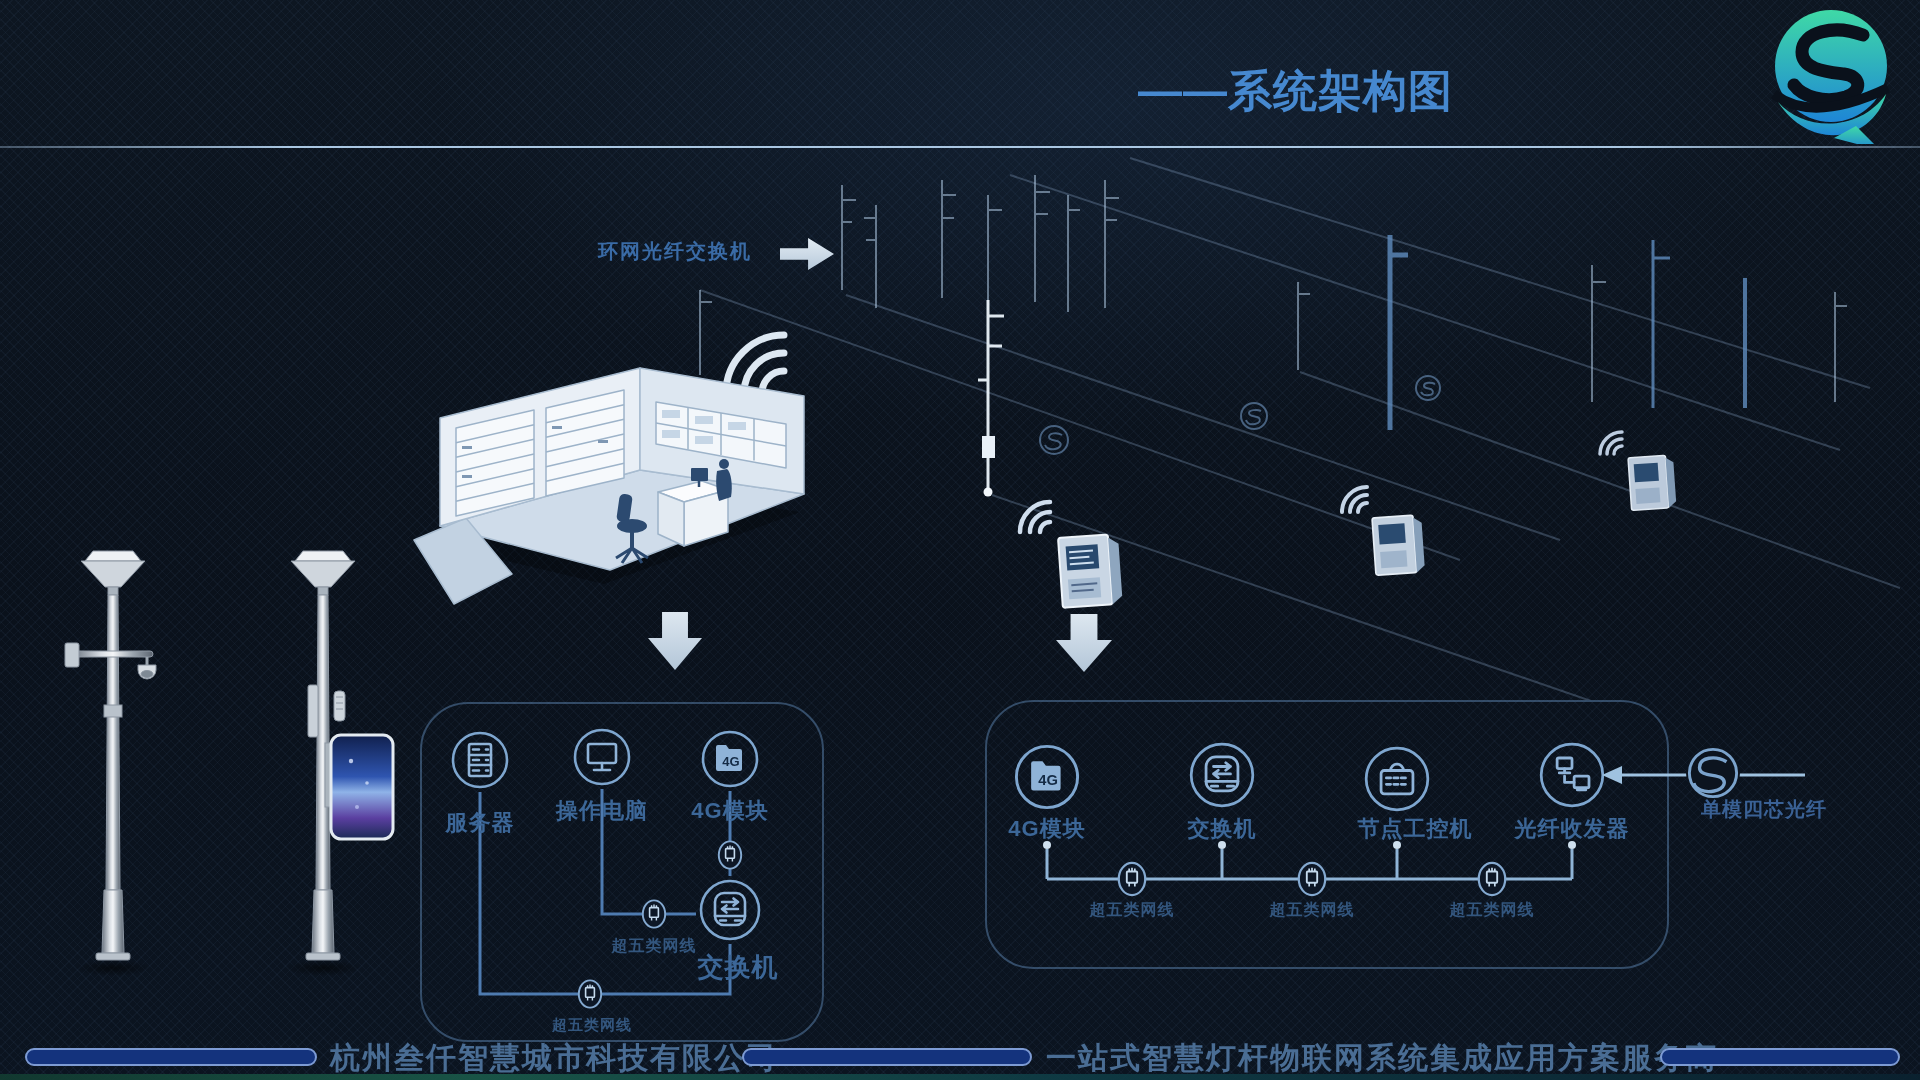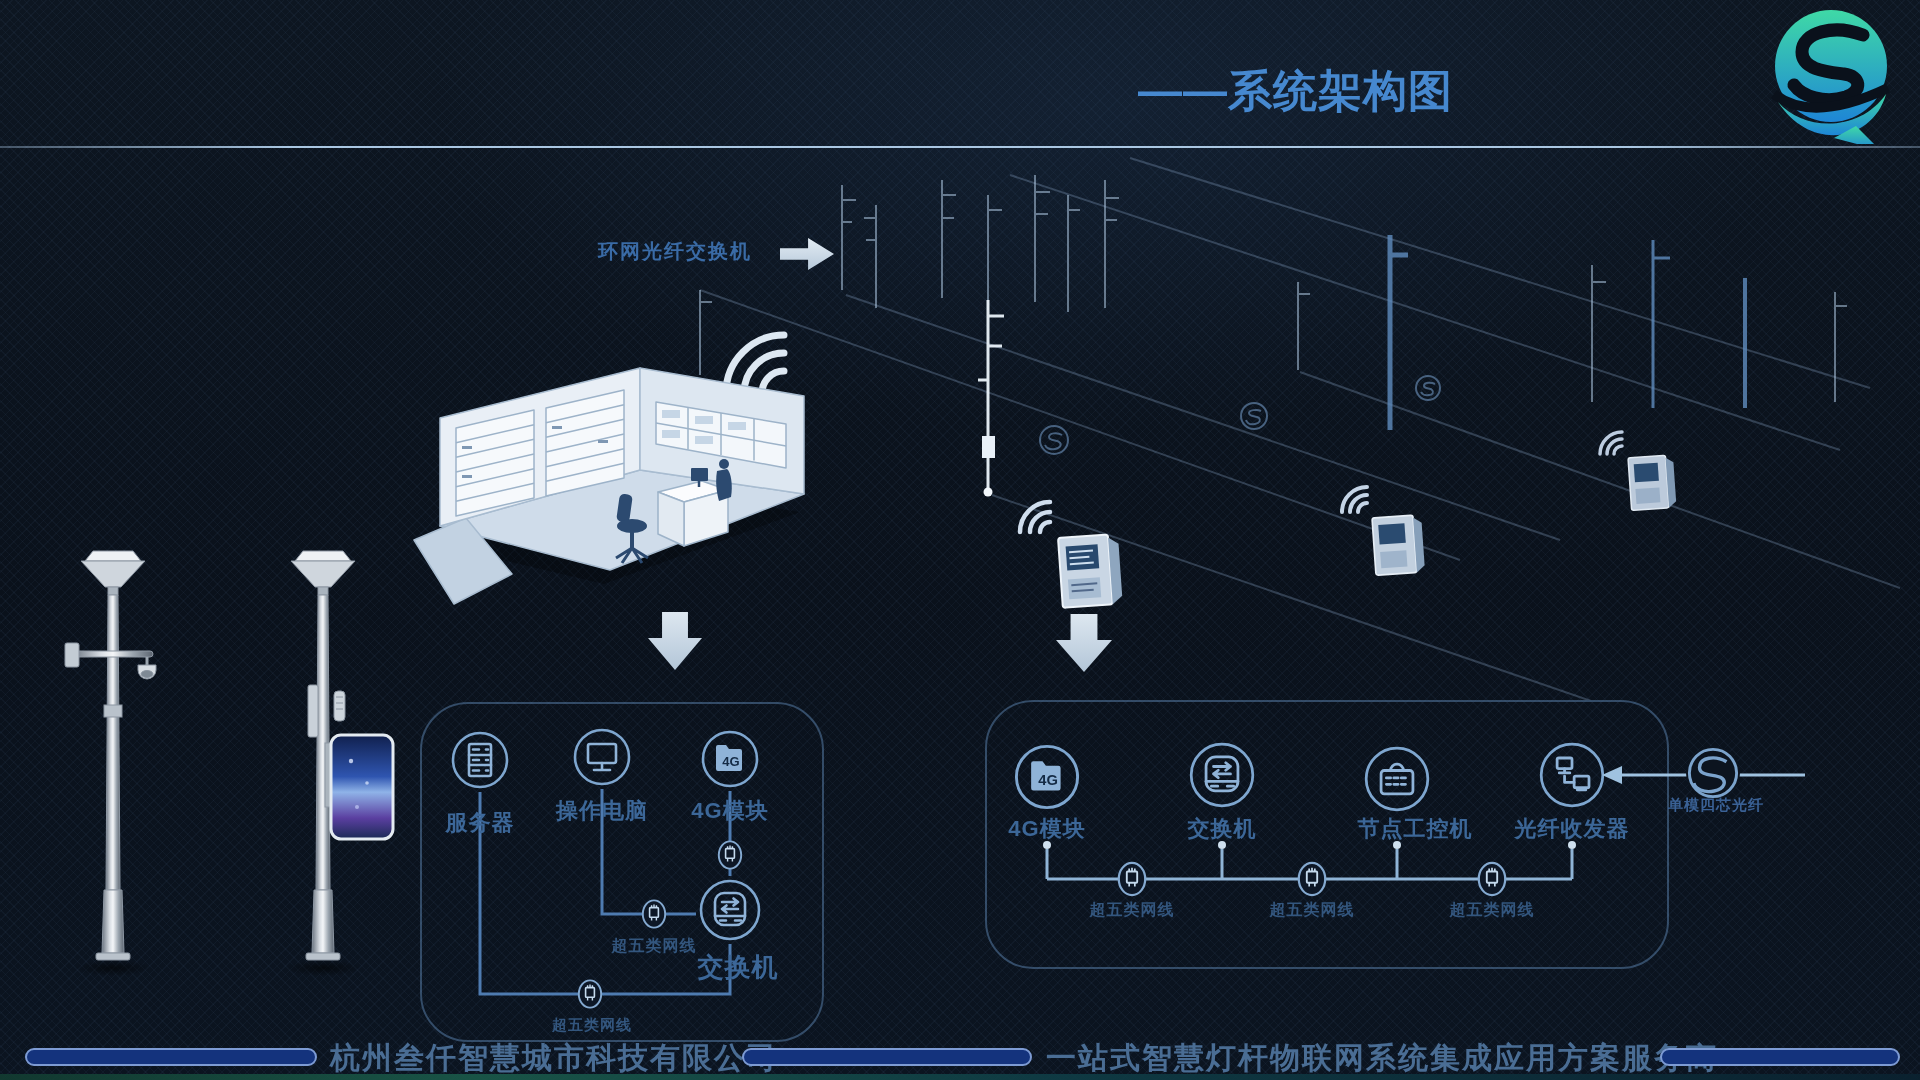--- a/index.html
+++ b/index.html
@@ -27,21 +27,21 @@
     clip-path:polygon(26% 0,74% 0,74% 45%,100% 45%,50% 100%,0 45%,26% 45%);}
   
   .gbox{position:absolute;border:2px solid rgba(92,132,176,0.5);border-radius:48px;}
   .gbox svg.wires{position:absolute;left:0;top:0;}
   .node{position:absolute;}
   .node svg{display:block;width:100%;height:100%;}
   .nc{fill:none;stroke:#7ea6cf;stroke-width:2.6;}
   .ns{fill:none;stroke:#8fb3d8;stroke-width:2.6;stroke-linecap:round;stroke-linejoin:round;}
   .nlabel{position:absolute;transform:translateX(-50%);white-space:nowrap;font-weight:bold;color:#3c6798;font-size:22px;letter-spacing:1px;}
   .clabel{position:absolute;transform:translateX(-50%);white-space:nowrap;font-weight:bold;color:#33567e;font-size:16px;letter-spacing:1px;font-family:Liberation Serif, serif;}
-  .fiber-label{position:absolute;transform:translateX(-50%);white-space:nowrap;font-weight:bold;color:#3a6195;font-size:15px;letter-spacing:1px;}
+  .fiber-label{position:absolute;transform:translateX(-50%);white-space:nowrap;font-weight:bold;color:#3a6195;font-size:20px;letter-spacing:1px;margin-left:48px;}
   
   .fbar{position:absolute;top:1048px;height:18px;border-radius:9px;background:#14337d;border:2px solid #7d9bd4;box-sizing:border-box;}
   .ftext{position:absolute;top:1038px;font-size:30px;font-weight:bold;color:#4a6d94;letter-spacing:2px;white-space:nowrap;}
   .bottom-strip{position:absolute;left:0;bottom:0;width:1920px;height:6px;
     background:linear-gradient(90deg,#123c31 0%,#1a5a4a 25%,#0f3d46 55%,#0a2230 100%);opacity:.9;}
 </style>
 </head>
 <body>
 
 <div class="stage">

